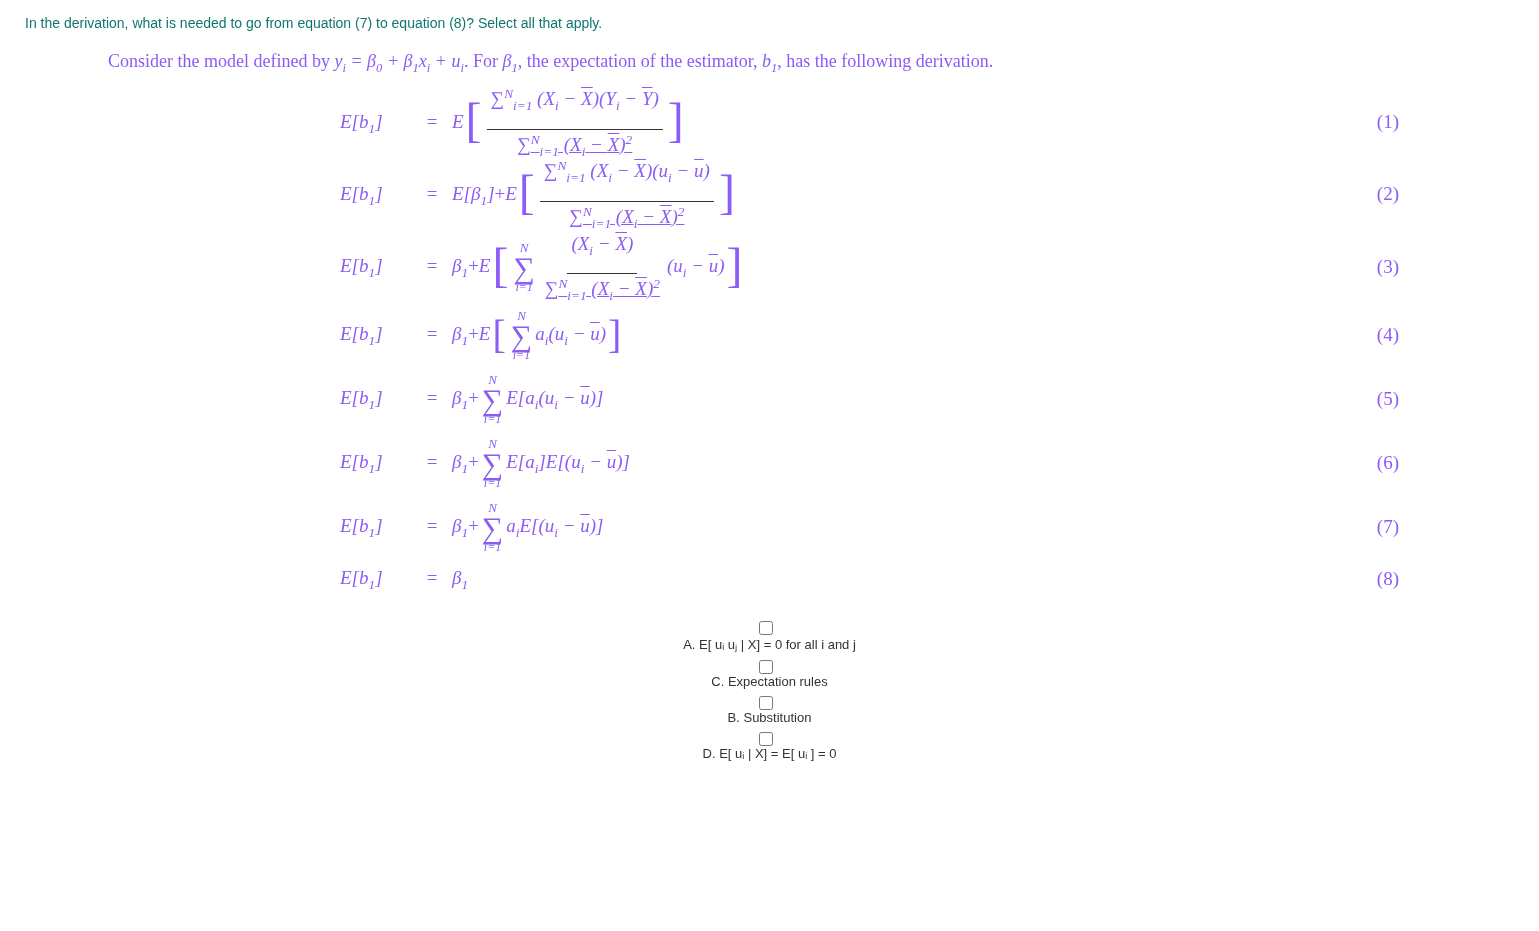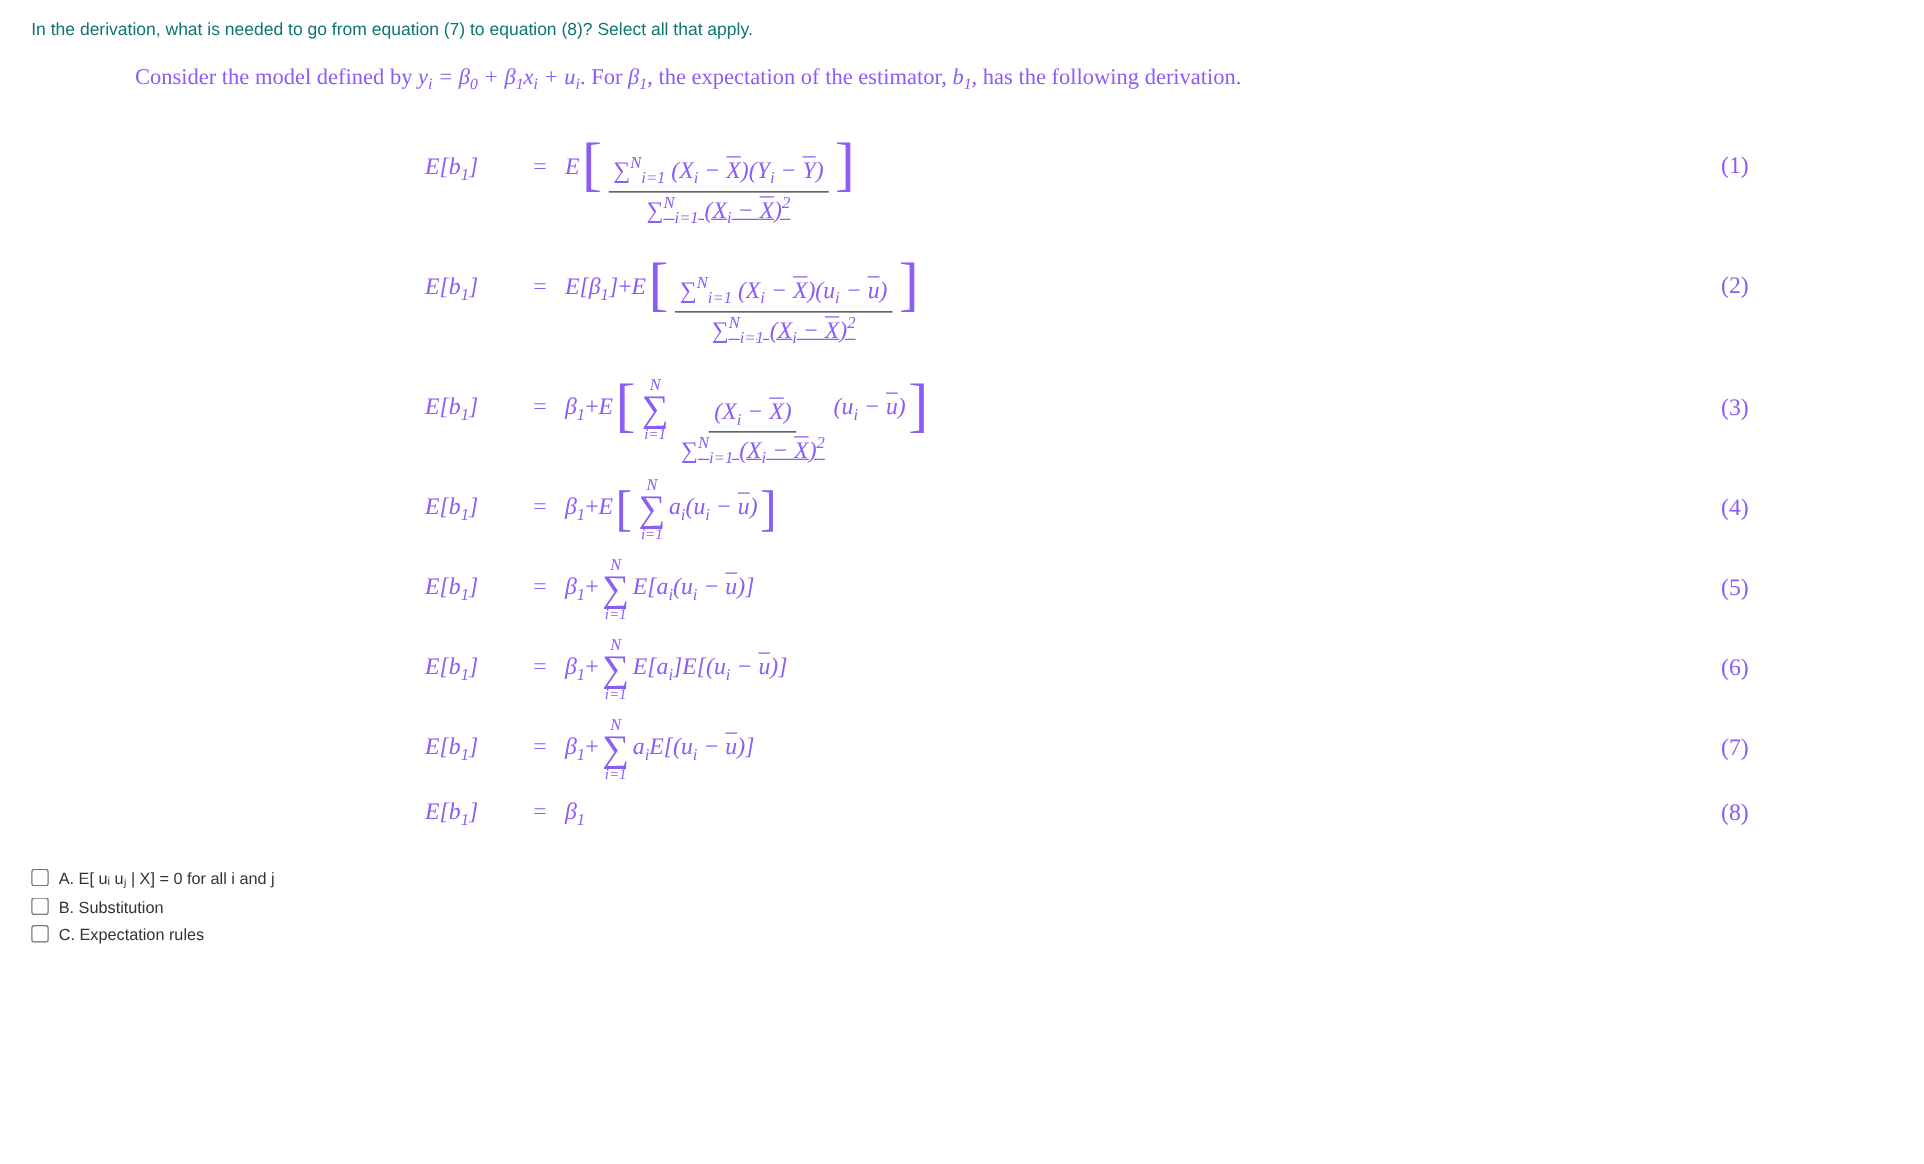--- a/index.html
+++ b/index.html
@@ -64,24 +64,23 @@
       transform: translateY(-50%);
     }
     .frac {
       display: inline-flex;
       flex-direction: column;
       align-items: center;
       vertical-align: middle;
       margin: 0 3px;
     }
     .frac .num {
-      padding: 0 4px 2px 4px;
+      padding: 0 4px 16px 4px;
       border-bottom: 1px solid #333;
       text-align: right;
-      margin-top: 38px;
     }
     .frac .den {
       padding: 2px 4px 0 4px;
       text-align: center;
       text-decoration: underline;
     }
     .bracket-l, .bracket-r {
       font-size: 48px;
       font-weight: 100;
       line-height: 0;
@@ -136,20 +135,21 @@
     .options {
       margin-top: 22px;
       font-family: Arial, Helvetica, sans-serif;
       font-size: 13px;
       color: #333;
     }
     .option {
       display: flex;
       align-items: center;
       margin-bottom: 7px;
+      flex-direction: column;
     }
     .option input[type="checkbox"] {
       width: 14px;
       height: 14px;
       margin-right: 8px;
     }
     .option label {
       cursor: pointer;
     }
   </style>
@@ -298,20 +298,24 @@
 
   </div>
 </div>
 
 <div class="options">
   <div class="option">
     <input type="checkbox" id="opt-a" style="">
     <label for="opt-a">A. E[ uᵢ uⱼ | X] = 0 for all i and j</label>
   </div>
   <div class="option">
+    <input type="checkbox" id="opt-c" style="">
+    <label for="opt-c">C. Expectation rules</label>
+  </div>
+  <div class="option">
     <input type="checkbox" id="opt-b" style="">
     <label for="opt-b">B. Substitution</label>
   </div>
   <div class="option">
-    <input type="checkbox" id="opt-c" style="">
-    <label for="opt-c">C. Expectation rules</label>
+    <input type="checkbox" id="opt-d" style="">
+    <label for="opt-d">D. E[ uᵢ | X] = E[ uᵢ ] = 0</label>
   </div>
 </div>
 
 </body></html>

